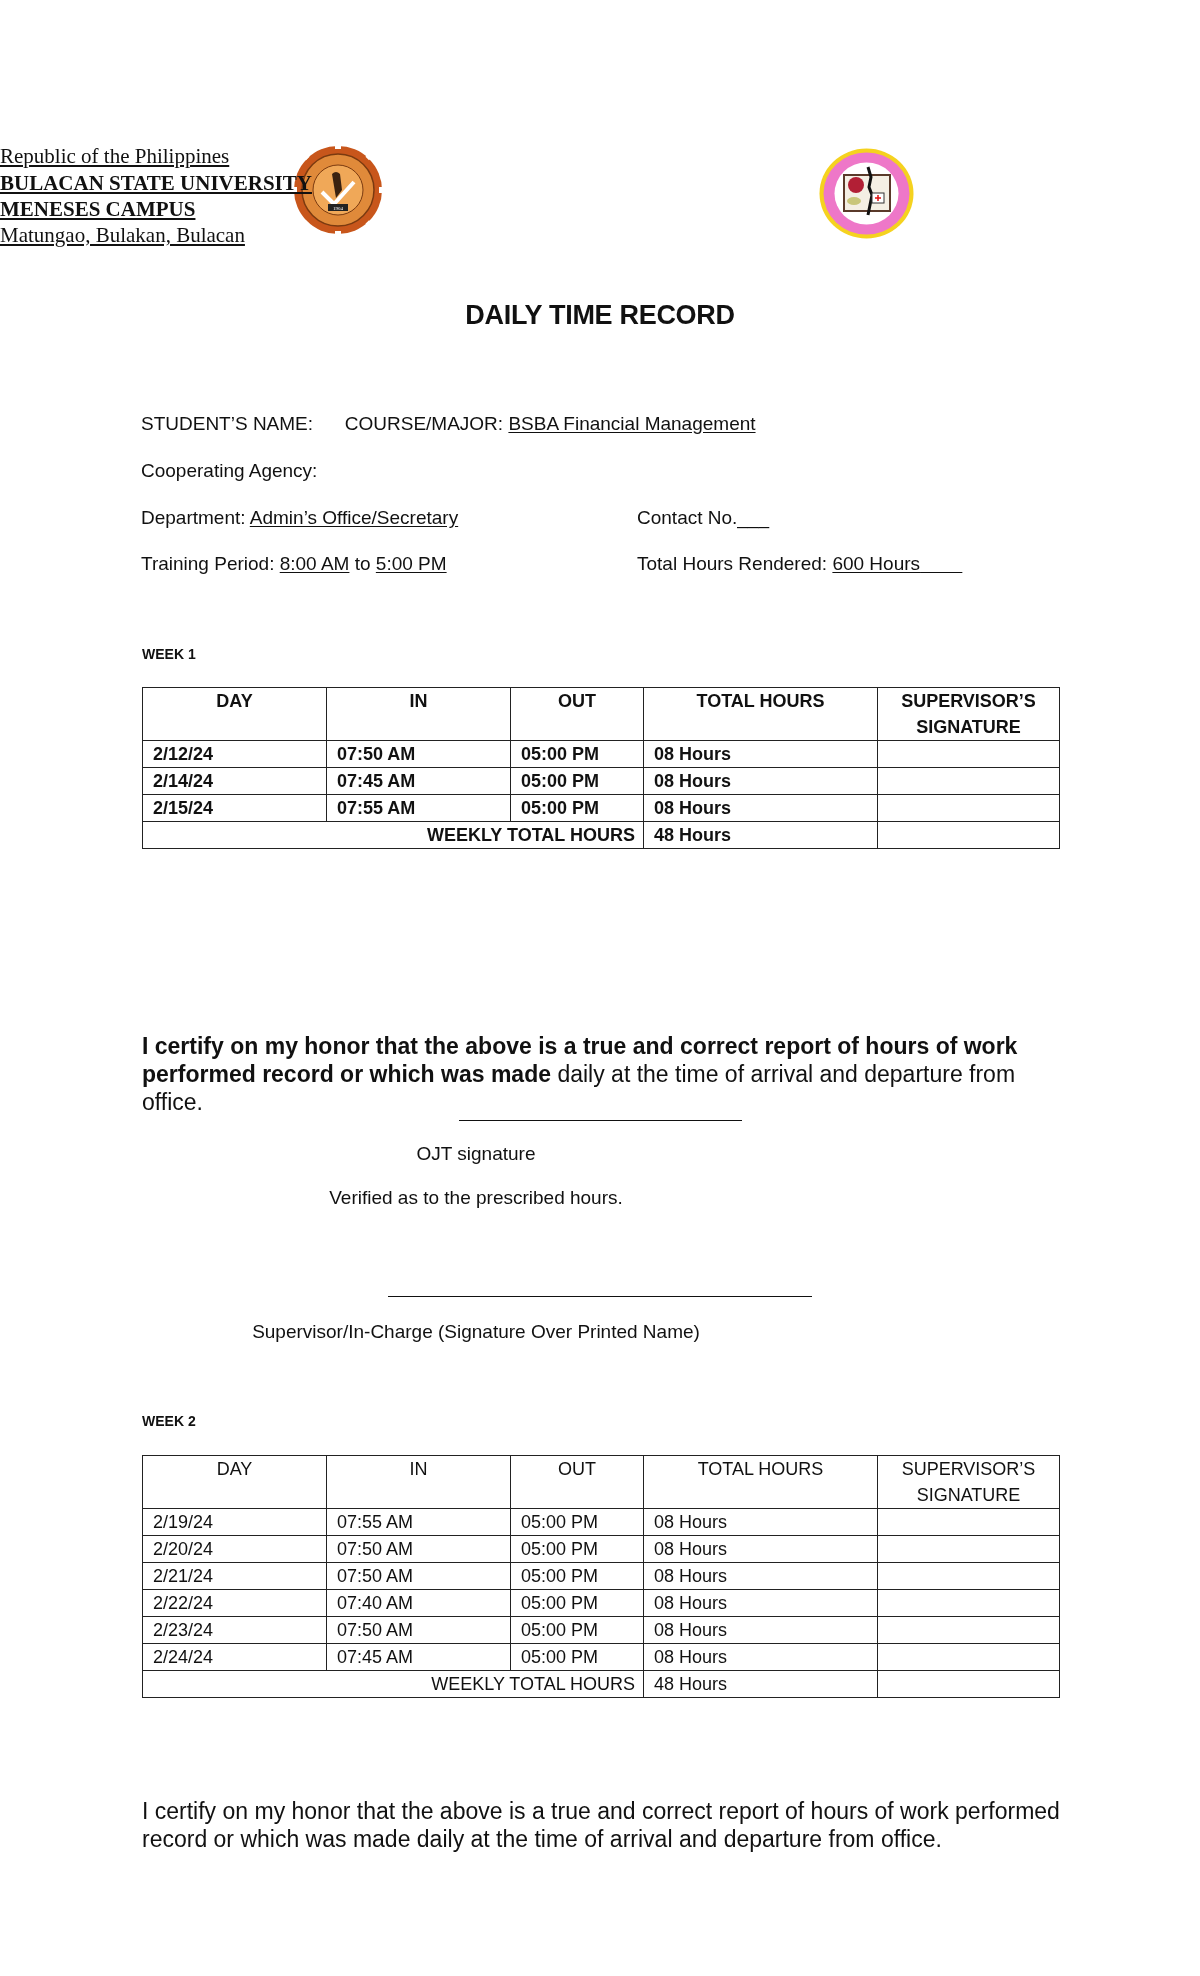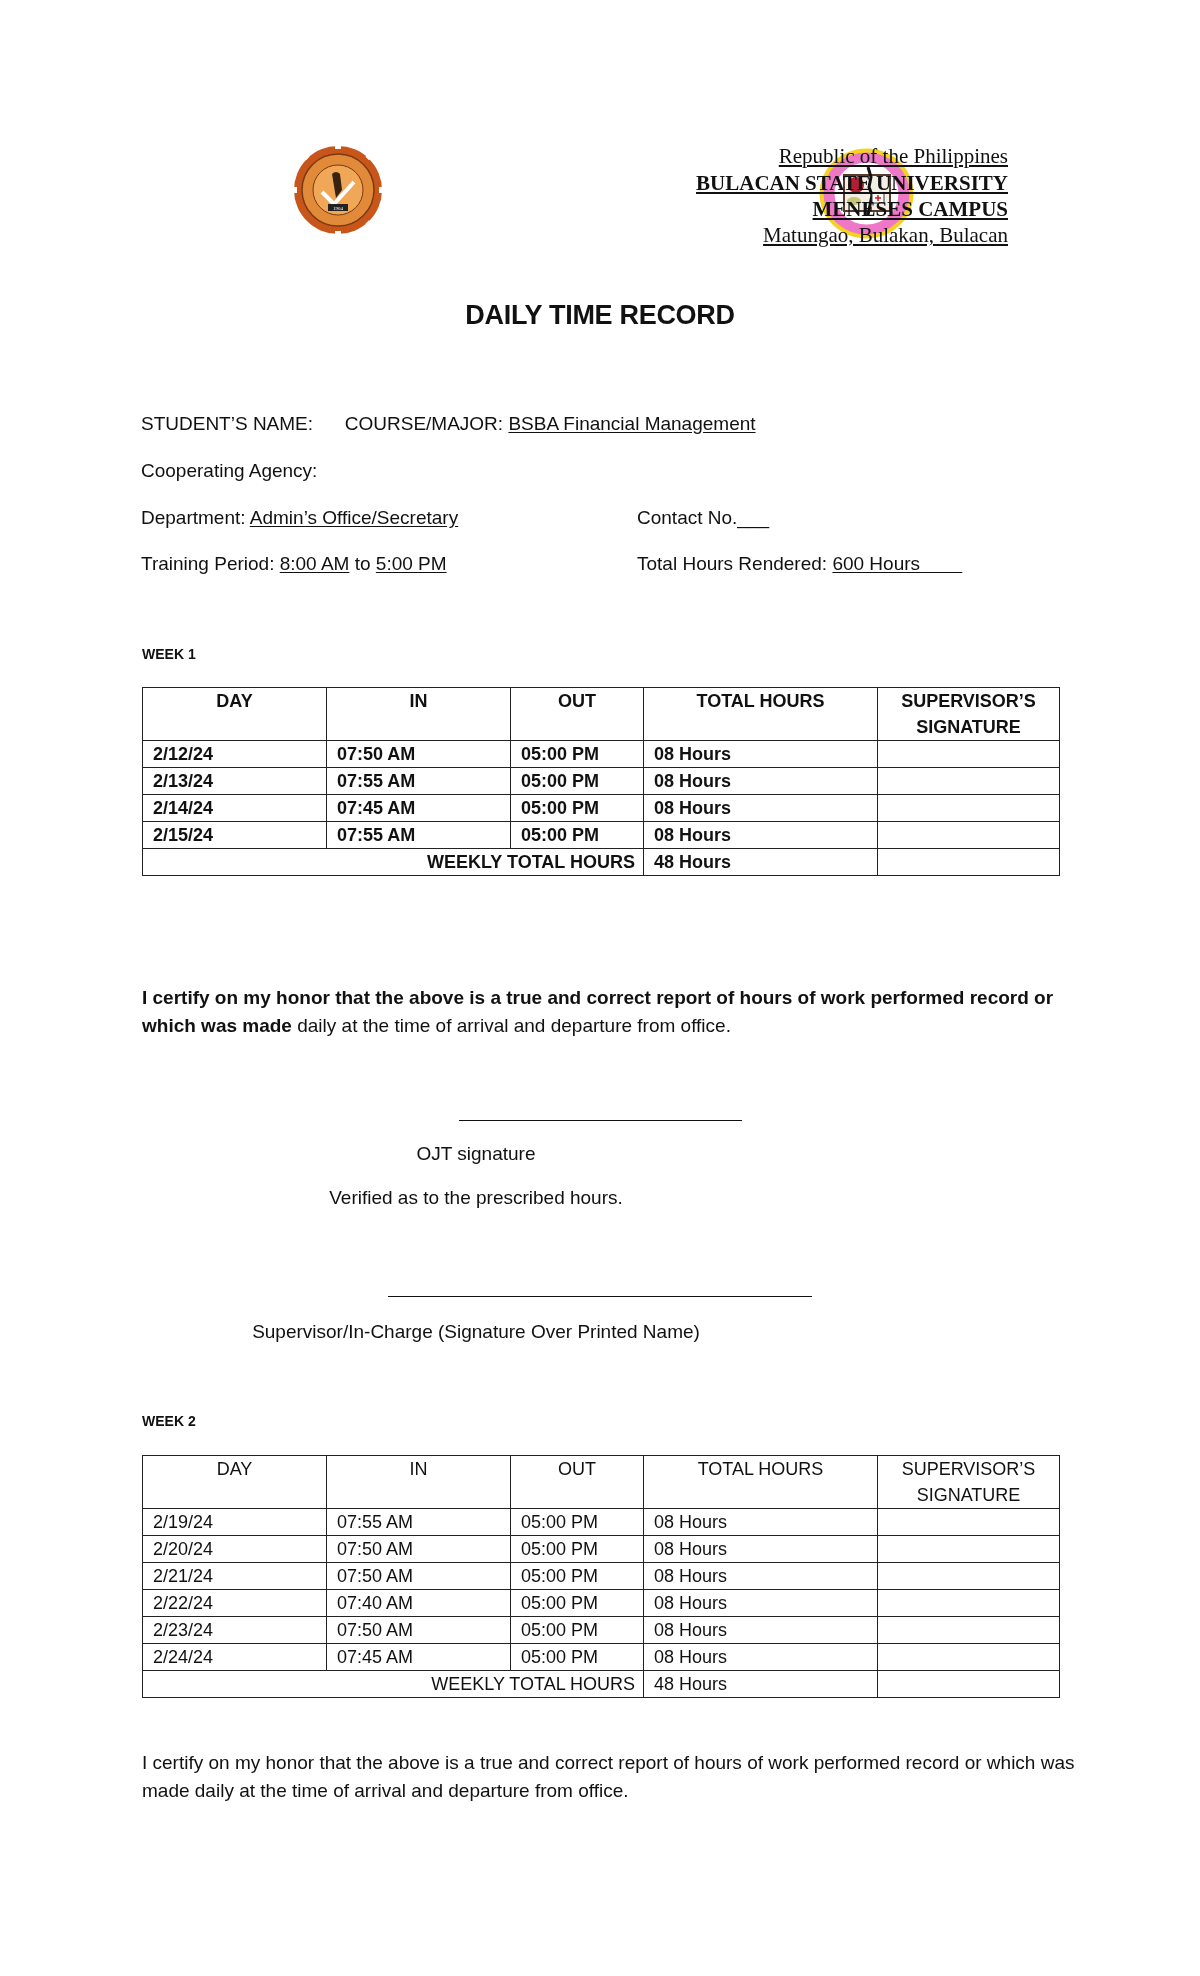--- a/index.html
+++ b/index.html
@@ -2,21 +2,21 @@
 <html><head>
 <meta charset="utf-8">
 <style>
   html, body { margin: 0; padding: 0; background: #ffffff; }
   body {
     width: 1200px; height: 1976px; position: relative; overflow: hidden;
     font-family: "Liberation Sans", "DejaVu Sans", sans-serif; color: #111;
   }
   .logo { position: absolute; }
   .hdr-line {
-    position: absolute; left: 0; width: 1008px; text-align: right;
+    position: absolute; left: 0; width: 1008px; text-align: left;
     font-family: "Liberation Serif", "DejaVu Serif", serif;
     font-size: 21px; line-height: 26px; color: #111;
   }
   .hdr-line span { text-decoration: underline; text-underline-offset: 2px; }
   .hdr-bold { font-weight: bold; font-size: 21px; }
   .title {
     position: absolute; left: 0; width: 1200px; text-align: center;
     top: 300px; font-size: 27px; font-weight: bold; letter-spacing: -0.3px;
   }
   .info { position: absolute; font-size: 19px; line-height: 24px; white-space: pre; }
@@ -29,21 +29,21 @@
   table.dtr td, table.dtr th {
     border: 1.5px solid #222; padding: 0 10px; height: 26px; line-height: 26px;
     text-align: left; vertical-align: top; font-weight: inherit;
   }
   table.dtr th {
     text-align: center; height: 52px; line-height: 26px; padding: 0 22px;
   }
   table.dtr td.total-label { text-align: right; padding-right: 8px; }
   table.bold { font-weight: bold; }
   table.regular { font-weight: normal; }
-  .cert { position: absolute; left: 142px; width: 940px; font-size: 19px; line-height: 28px; }
+  .cert { position: absolute; left: 142px; width: 940px; font-size: 23px; line-height: 28px; margin-top: 48px; }
   .cert b { font-weight: bold; }
   .sigline { position: absolute; height: 0; border-top: 1.5px solid #111; }
   .center-text { position: absolute; left: 0; width: 952px; text-align: center; font-size: 19px; }
 </style>
 </head>
 <body>
 
 <div class="logo" style="left:292px; top:144px; width:92px; height:92px;">
   <svg width="92" height="92" viewBox="0 0 92 92">
     <g fill="#c8561b">
@@ -122,27 +122,20 @@
   </thead>
   <tbody>
     <tr>
       <td>2/12/24</td>
       <td>07:50 AM</td>
       <td>05:00 PM</td>
       <td>08 Hours</td>
       <td></td>
     </tr>
     <tr>
-      <td>2/13/24</td>
-      <td>07:55 AM</td>
-      <td>05:00 PM</td>
-      <td>08 Hours</td>
-      <td></td>
-    </tr>
-    <tr>
       <td>2/14/24</td>
       <td>07:45 AM</td>
       <td>05:00 PM</td>
       <td>08 Hours</td>
       <td></td>
     </tr>
     <tr>
       <td>2/15/24</td>
       <td>07:55 AM</td>
       <td>05:00 PM</td>

